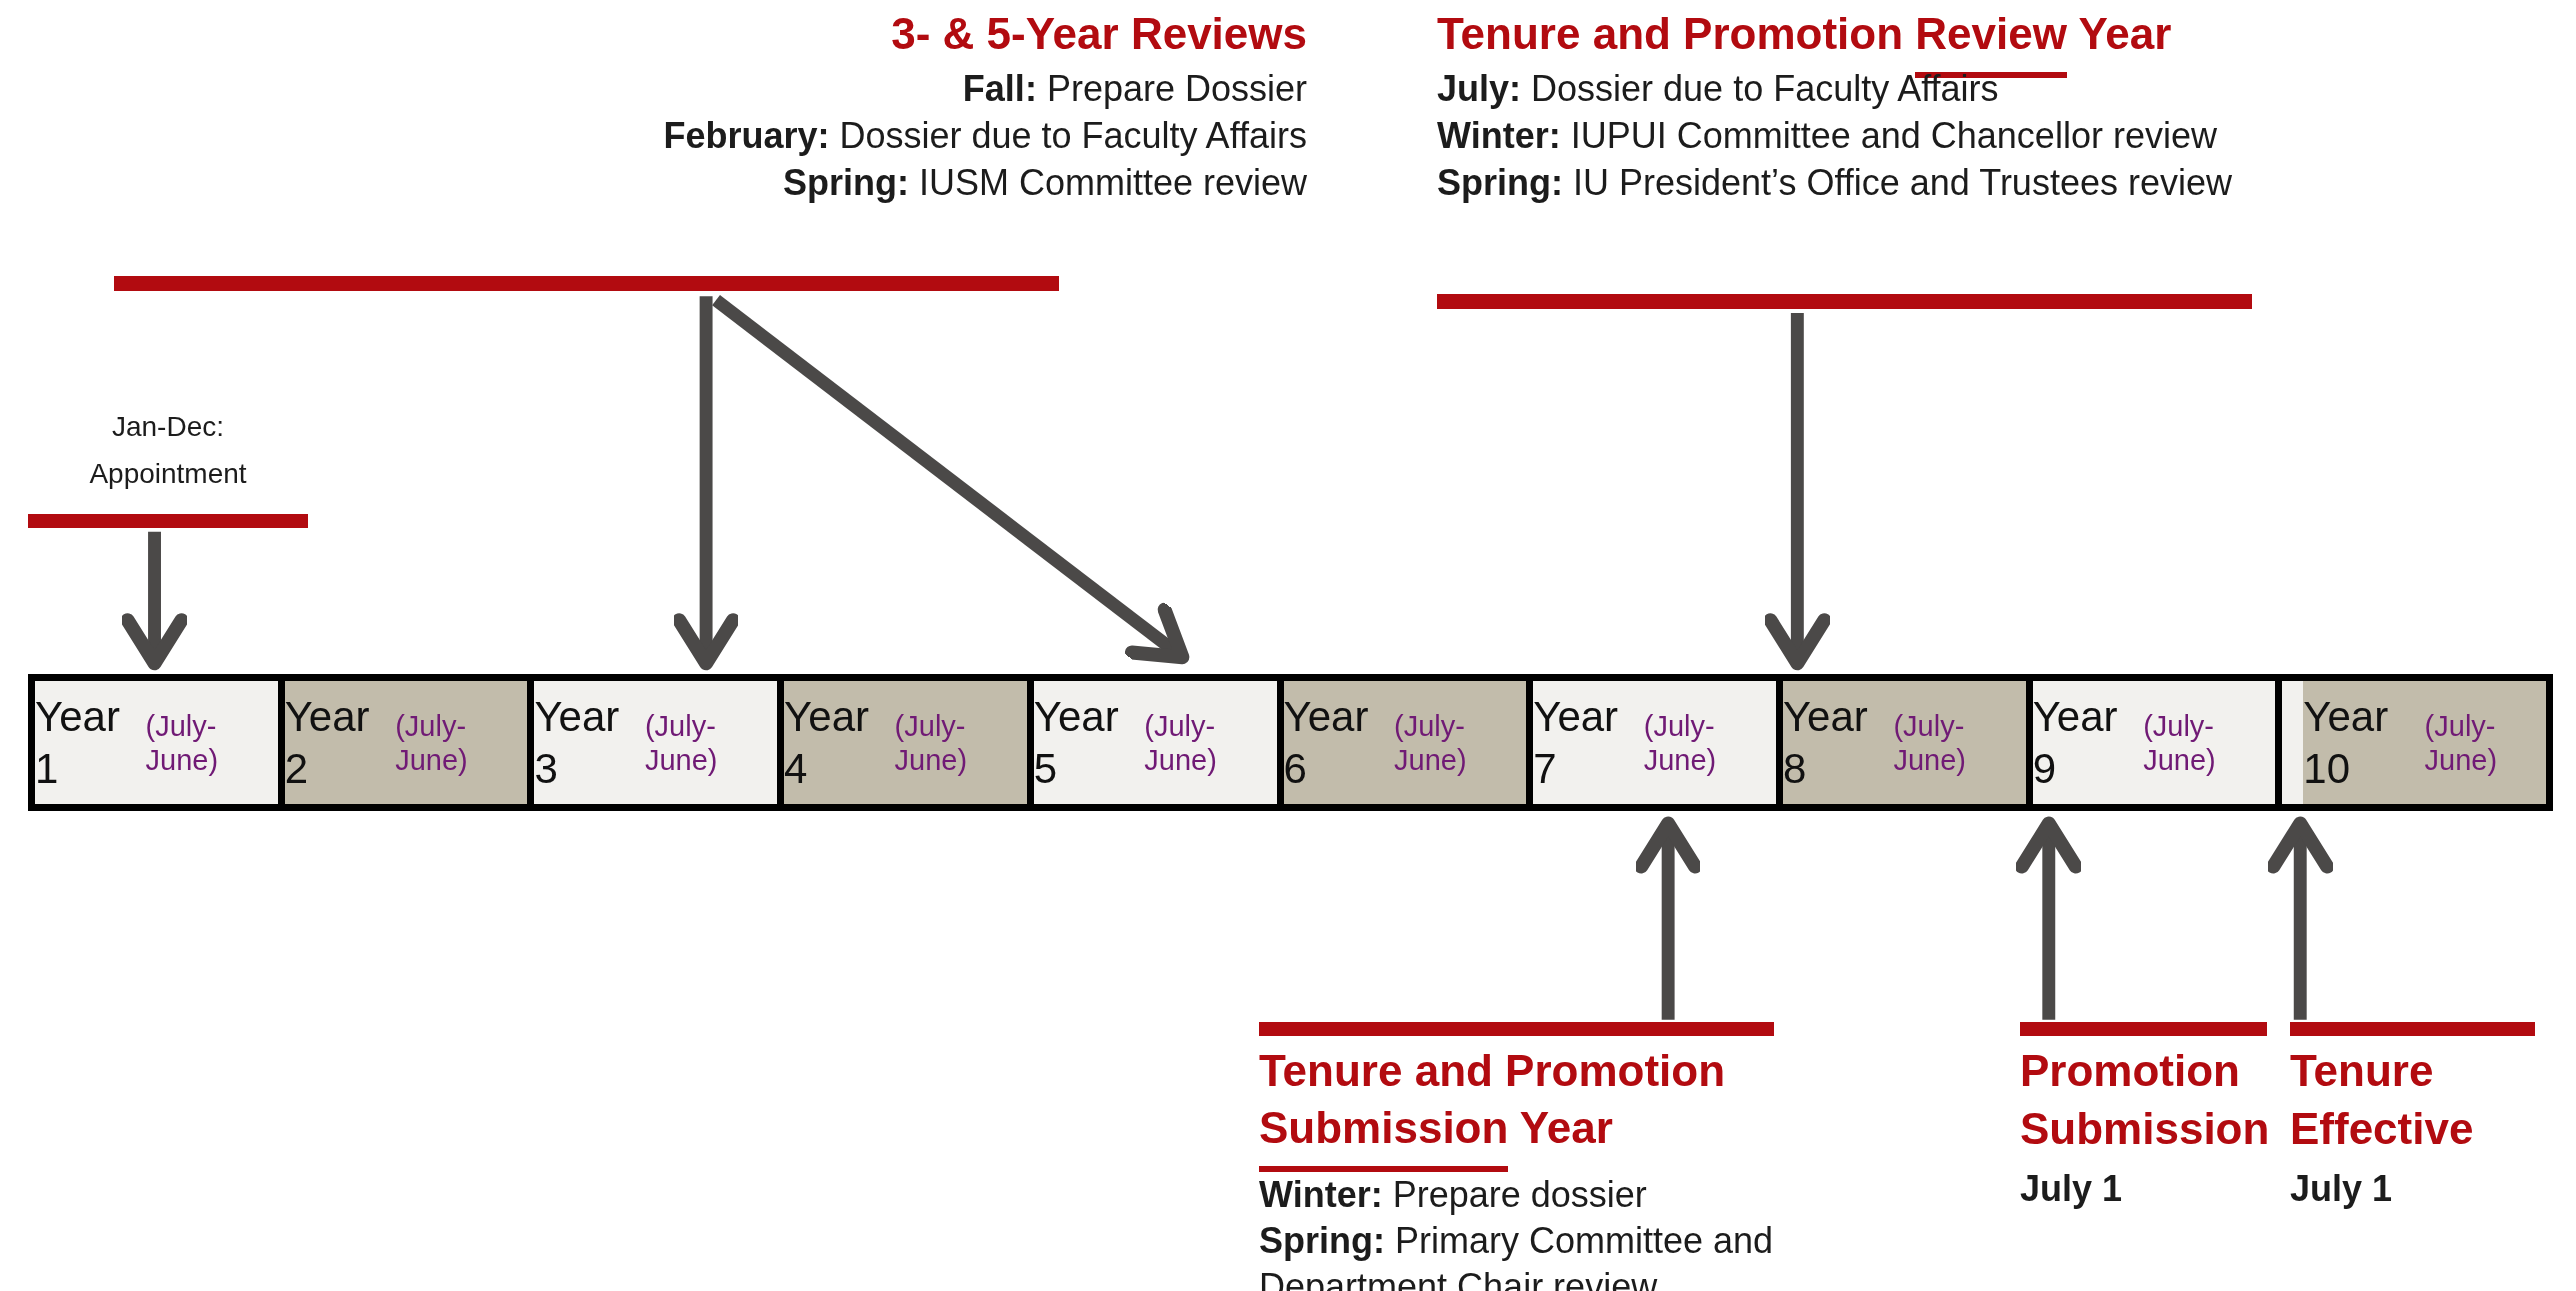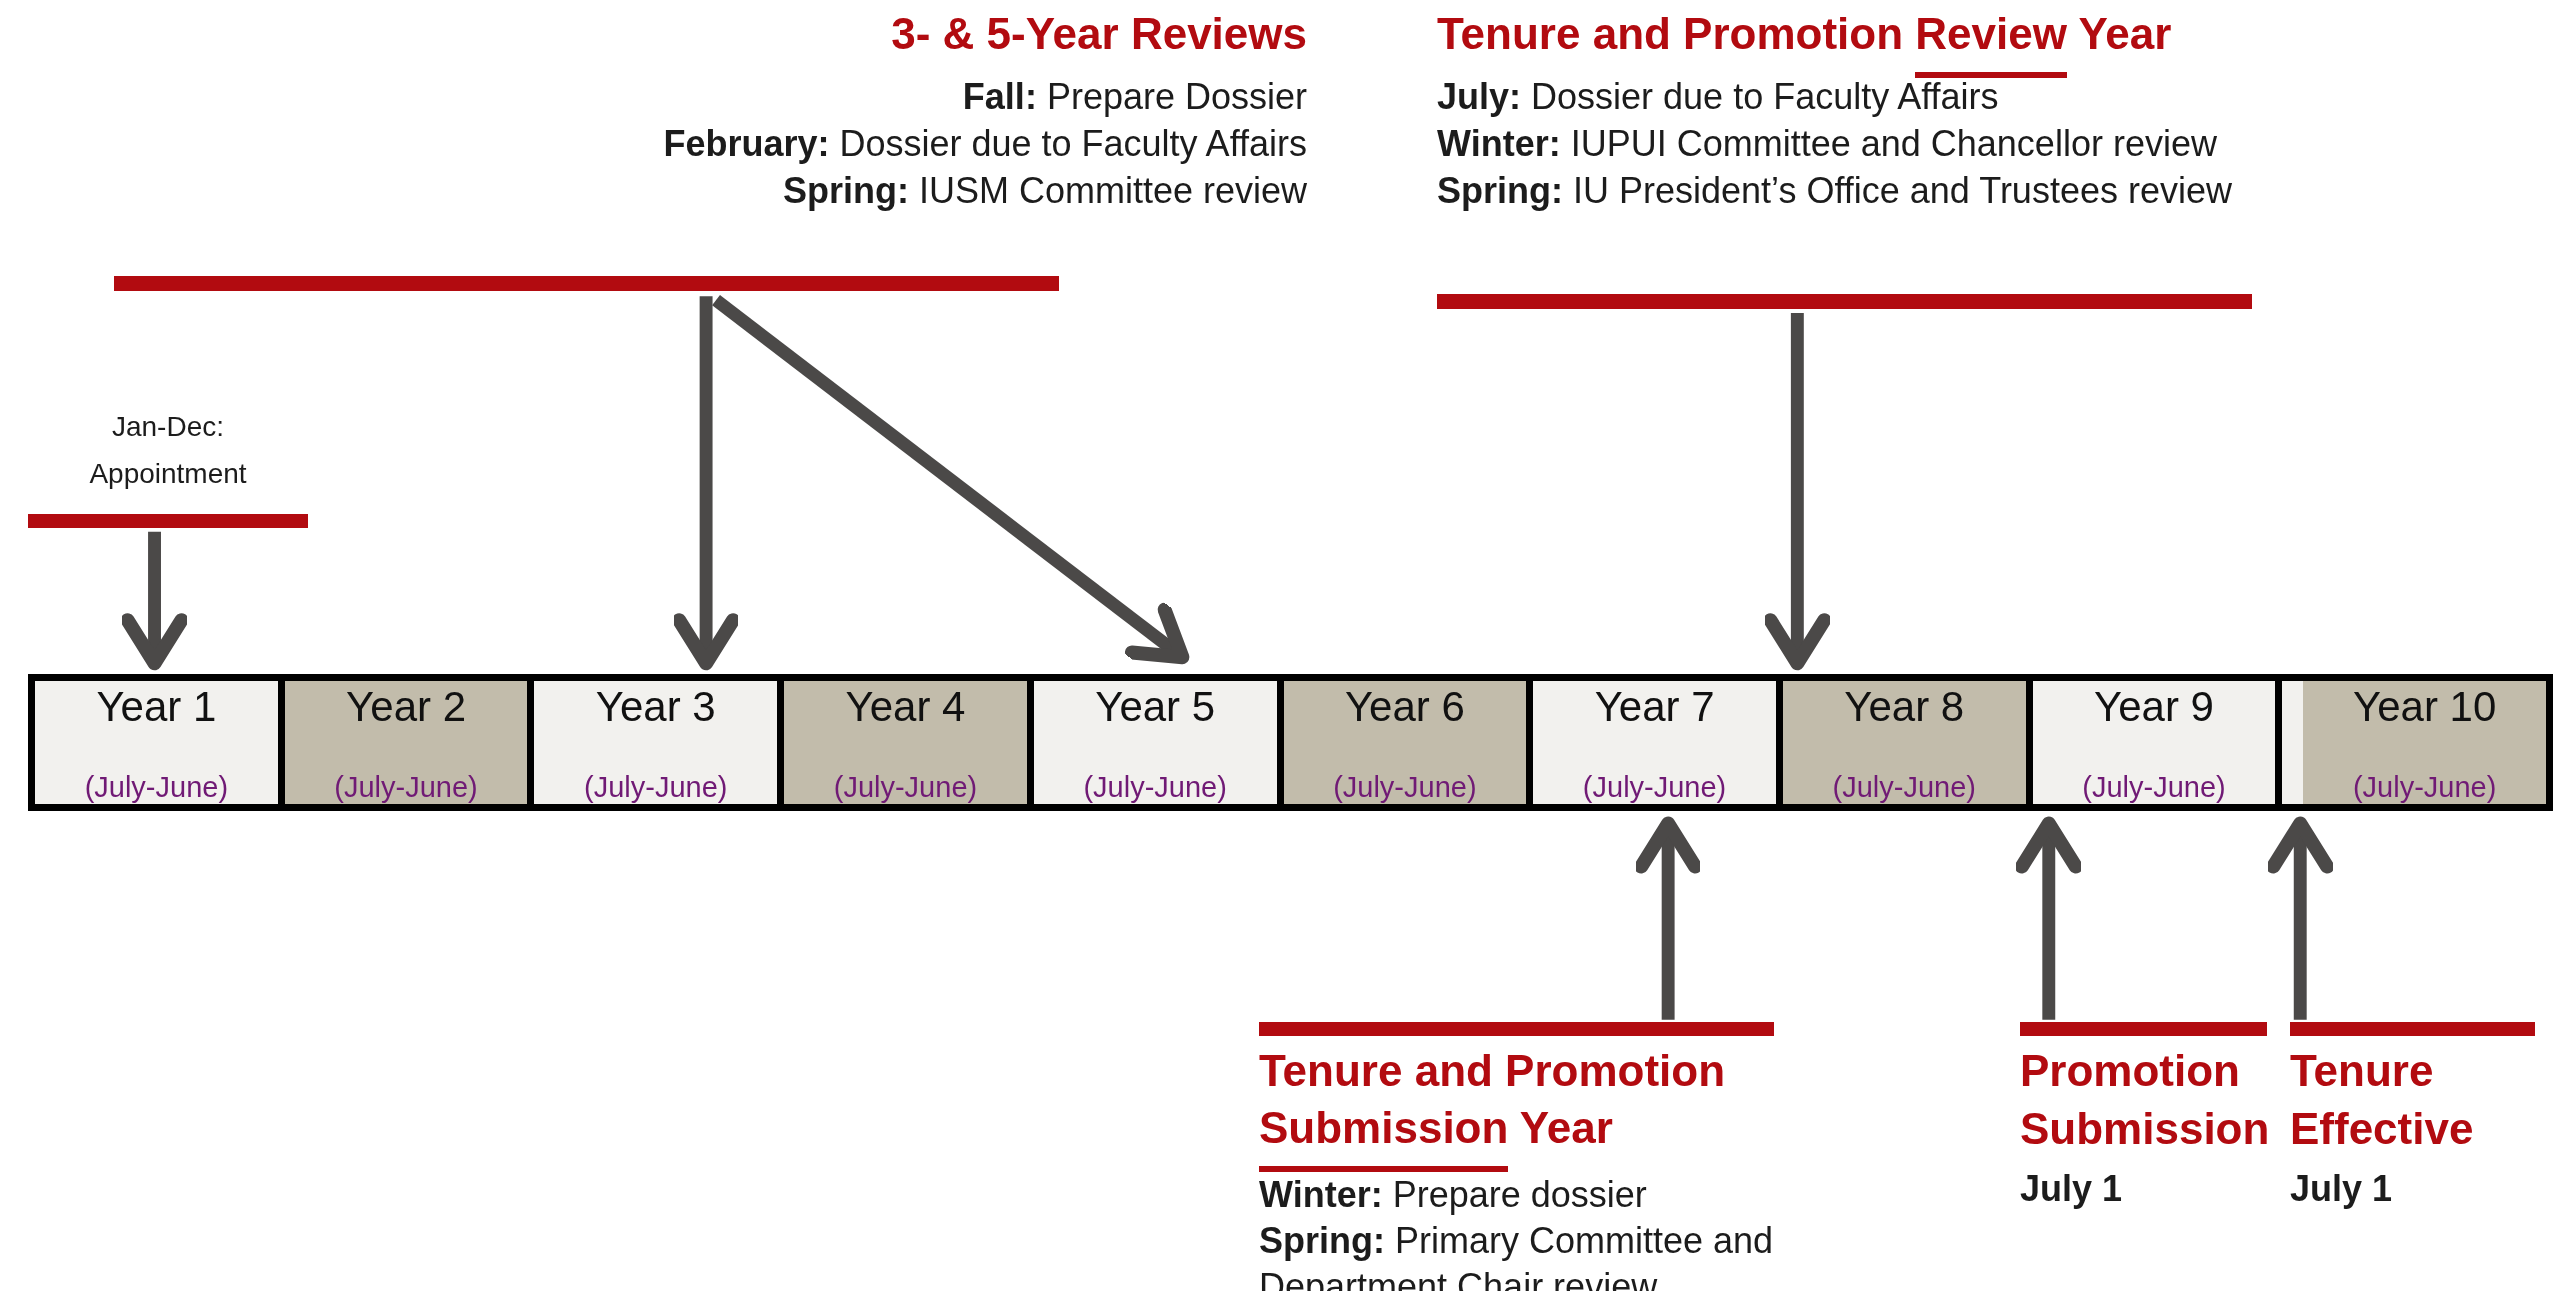--- a/index.html
+++ b/index.html
@@ -12,38 +12,38 @@
   }
   *{box-sizing:border-box;margin:0;padding:0;}
   html,body{background:#ffffff;}
   .canvas{
     position:relative;width:2576px;height:1291px;background:#ffffff;
     font-family:"Liberation Sans",sans-serif;color:var(--ink);overflow:hidden;
   }
   
   .tblock{position:absolute;}
   .block-title{font-size:44px;font-weight:700;color:var(--red);line-height:1.2;white-space:nowrap;}
-  .items{margin-top:12px;}
+  .items{margin-top:4px;}
   .item{font-size:36px;line-height:47px;white-space:nowrap;color:var(--ink);}
   .item .lbl{font-weight:700;}
   .wrapblock .item{white-space:normal;}
   .u{border-bottom:6px solid var(--red);padding-bottom:14px;}
   
   .redbar{position:absolute;background:var(--red);}
   
   .appt{position:absolute;left:28px;top:403px;width:280px;text-align:center;
         font-size:28px;line-height:47px;color:var(--ink);}
   
   .timeline{
     position:absolute;left:28px;top:674px;width:2525px;height:137px;
     border:7px solid var(--border);display:flex;background:var(--light);
   }
   .cell{
     flex:1;border-right:7px solid var(--border);background:var(--light);
-    display:flex;flex-direction:column;align-items:center;justify-content:space-between;
+    display:flex;align-items:center;justify-content:flex-end;
   }
   .cell:last-child{border-right:none;margin-left:21px;}
   .cell:nth-child(even){background:var(--tan);}
   .yr{font-size:42px;line-height:52px;color:#111;}
   .sub{font-size:29px;line-height:34px;color:#701a75;}
   
   .overlay{position:absolute;left:0;top:0;width:2576px;height:1291px;pointer-events:none;}
   .arrowline{stroke:var(--arrow);stroke-width:13;fill:none;}
   .arrowhead{stroke:var(--arrow);fill:none;}
   

